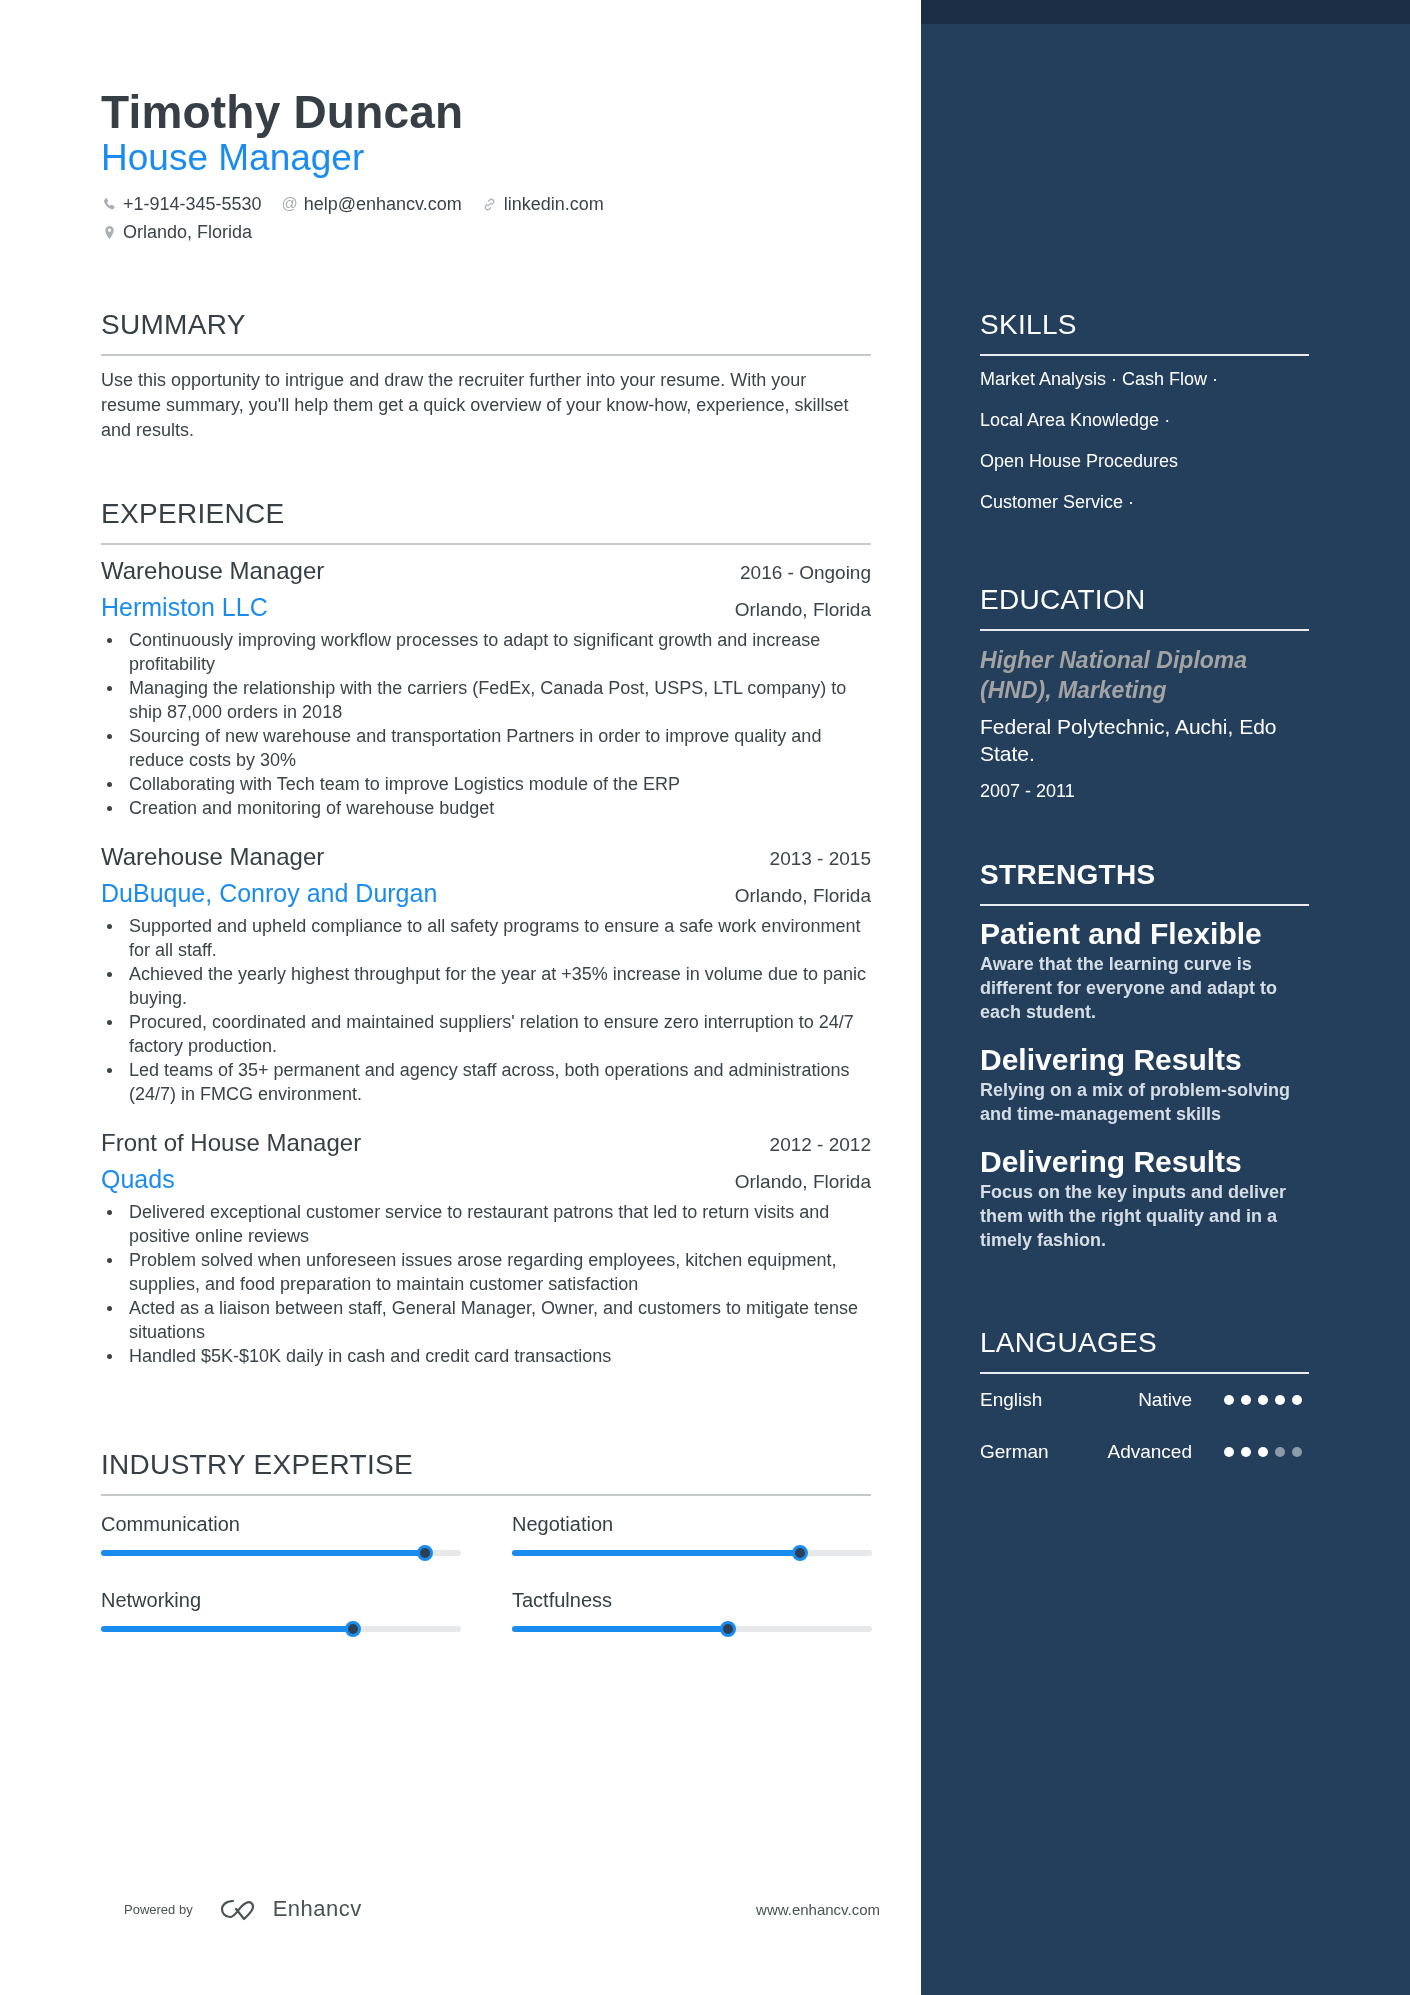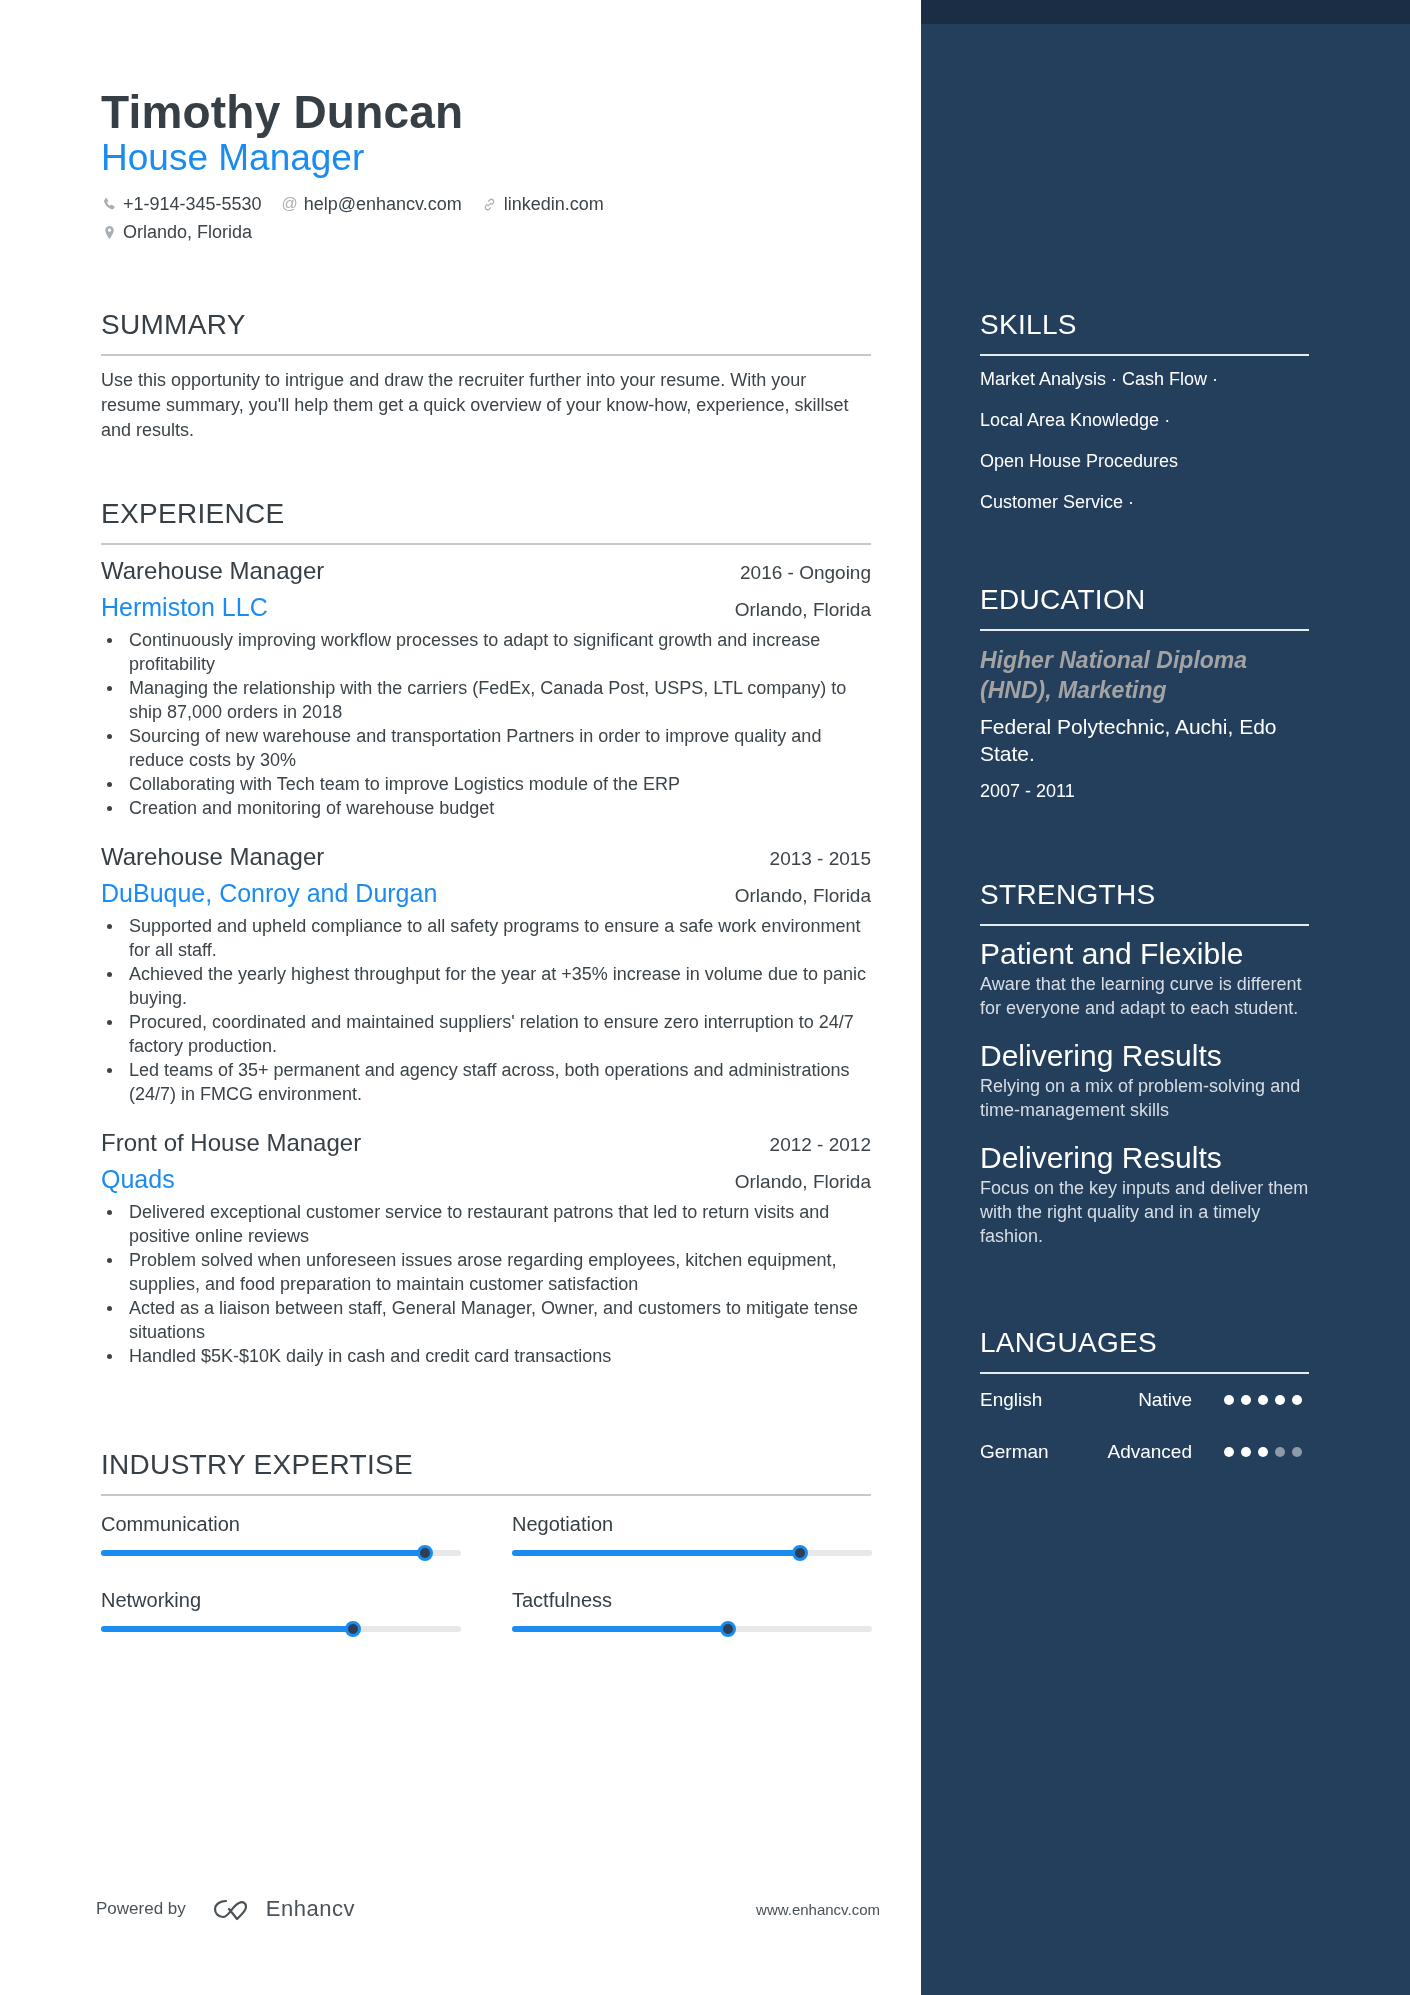--- a/index.html
+++ b/index.html
@@ -33,21 +33,21 @@
   .bullets li::before { content: ""; position: absolute; left: 6px; top: 10px; width: 5px; height: 5px; border-radius: 50%; background: #3c4449; }
 
   .expertise-grid { display: grid; grid-template-columns: 360px 360px; column-gap: 51px; row-gap: 30px; margin-top: 14px; }
   .exp-label { font-size: 20px; color: #363f45; line-height: 28px; }
   .exp-track { position: relative; height: 6px; background: #e6e8e9; border-radius: 3px; margin-top: 12px; }
   .exp-fill { position: absolute; left: 0; top: 0; height: 6px; background: #1a8cf0; border-radius: 3px; }
   .exp-knob { position: absolute; top: -5px; width: 16px; height: 16px; border-radius: 50%; background: #2b3f56; border: 3px solid #1a8cf0; margin-left: -8px; }
 
   .footer { position: absolute; left: 96px; top: 1896px; width: 784px; display: flex; align-items: center; justify-content: space-between; }
   .footer-left { display: flex; align-items: center; }
-  .powered { font-size: 17px; color: #4a5258; }
+  .powered { font-size: 13px; color: #4a5258; margin-left: 28px; }
   .logo { display: flex; align-items: center; margin-left: 26px; }
   .logo svg { width: 48px; height: 26px; }
   .logo-text { font-size: 22px; color: #4a5258; margin-left: 6px; letter-spacing: 0.5px; }
   .site { font-size: 15px; color: #4a5258; }
 
   
   .sidebar { position: absolute; left: 921px; top: 0; width: 489px; height: 1995px; background: #233f5c; }
   .sidebar-top { position: absolute; left: 0; top: 0; width: 489px; height: 24px; background: #1a2d45; }
   .s-section { position: absolute; left: 59px; width: 329px; color: #ffffff; }
   .s-title { font-size: 28px; color: #fff; letter-spacing: 0.3px; line-height: 34px; padding-bottom: 12px; border-bottom: 2px solid #e8ecf0; }
@@ -234,21 +234,21 @@
     </div>
   </div>
 
   <div class="s-section" style="top:583px;">
     <div class="s-title">EDUCATION</div>
     <div class="edu-degree">Higher National Diploma (HND), Marketing</div>
     <div class="edu-school">Federal Polytechnic, Auchi, Edo State.</div>
     <div class="edu-dates">2007 - 2011</div>
   </div>
 
-  <div class="s-section" style="top:878px;">
+  <div class="s-section" style="top:858px;font-weight:bold;">
     <div class="s-title">STRENGTHS</div>
     <div class="str-item" style="margin-top:12px;">
       <div class="str-title">Patient and Flexible</div>
       <div class="str-desc">Aware that the learning curve is different for everyone and adapt to each student.</div>
     </div>
     <div class="str-item" style="margin-top:20px;">
       <div class="str-title">Delivering Results</div>
       <div class="str-desc">Relying on a mix of problem-solving and time-management skills</div>
     </div>
     <div class="str-item" style="margin-top:20px;">

